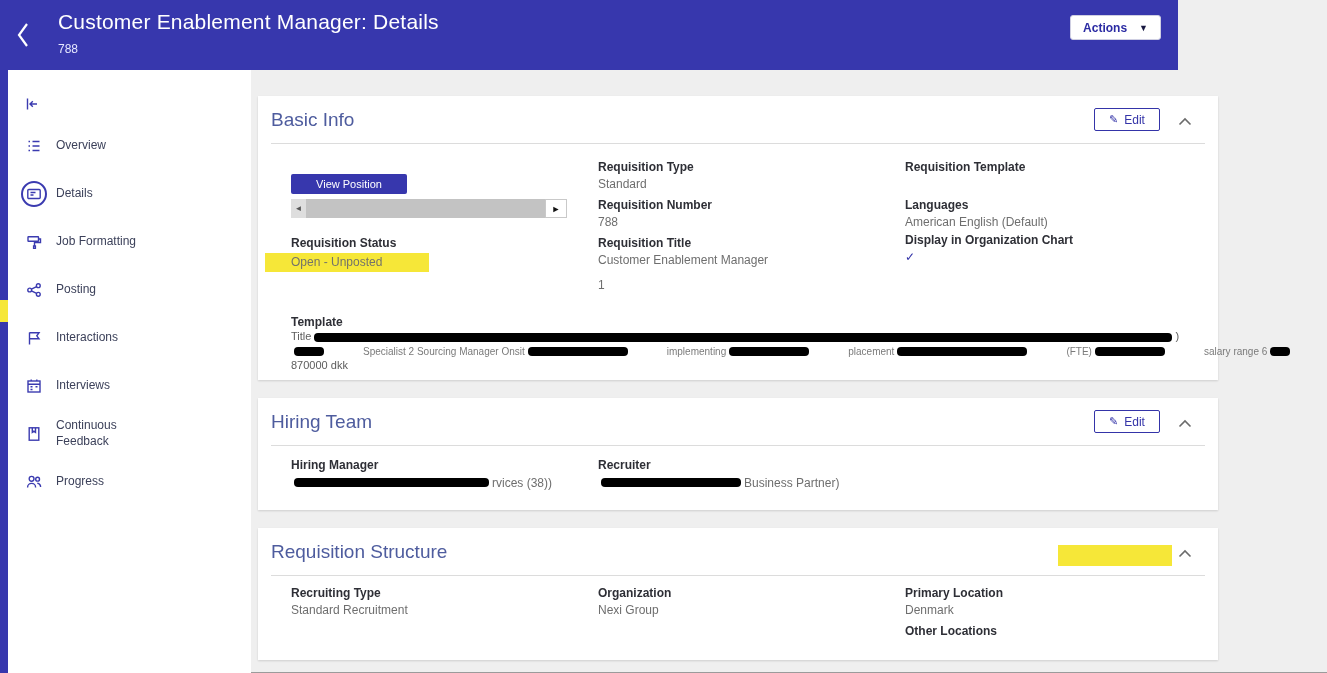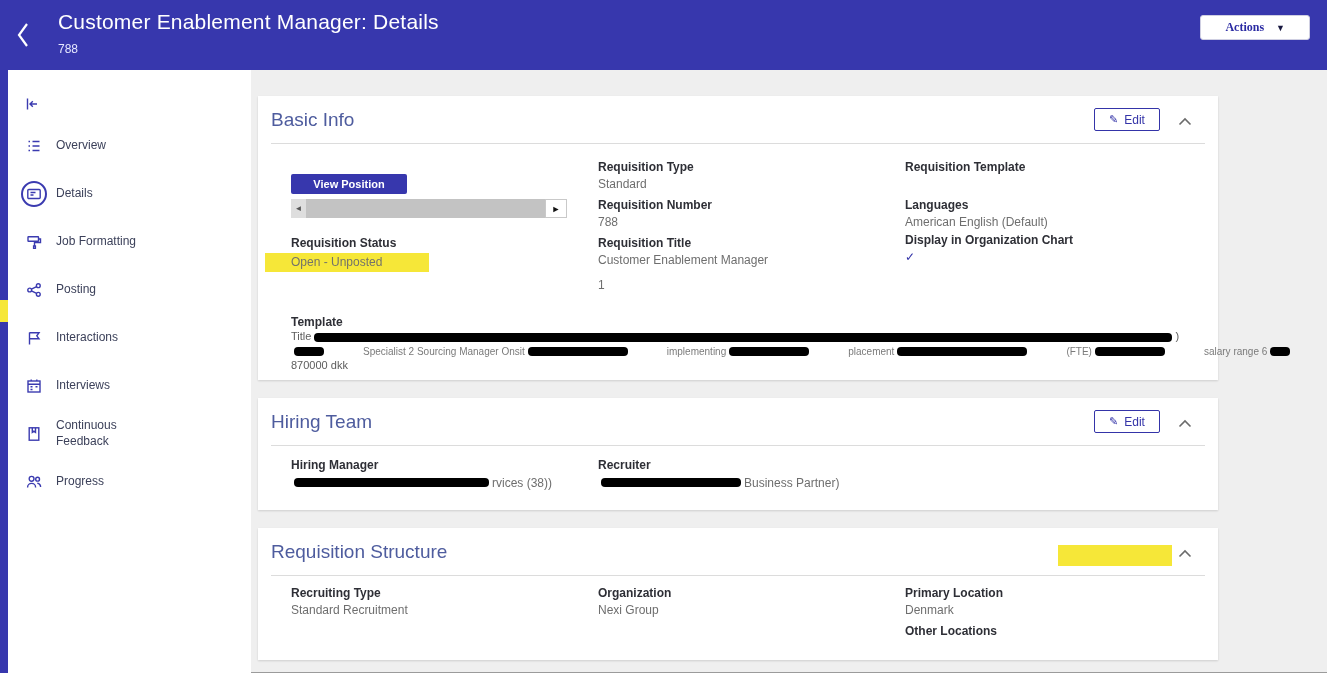--- a/index.html
+++ b/index.html
@@ -5,28 +5,28 @@
   * { box-sizing: border-box; margin: 0; padding: 0; }
   html,body { width:1327px; height:673px; }
   body {
     font-family: "Liberation Sans", sans-serif;
     background:#efefef;
     overflow:hidden;
   }
   #app { position:relative; width:1327px; height:673px; border-bottom:1px solid #9b9b9b; }
 
   
-  .header { position:absolute; top:0; left:0; width:1327px; height:70px; background:#3737ad; }
+  .header { position:absolute; top:0; left:0; width:1178px; height:70px; background:#3737ad; }
   .back-btn { position:absolute; left:16px; top:20px; width:26px; height:30px; display:flex; align-items:center; cursor:pointer; }
   .titles { position:absolute; left:58px; top:10px; color:#fff; }
   .page-title { font-size:21px; font-weight:400; letter-spacing:.2px; }
   .page-subtitle { font-size:12px; margin-top:8px; color:#e6e8ff; }
   .actions-btn { position:absolute; right:17px; top:15px; height:25px; background:#fff; border:1px solid #cfcfe2;
-    border-radius:3px; font-family:Liberation Serif, serif; font-size:12px; font-weight:bold; color:#2b2ba3;
-    padding:0 24px; display:flex; align-items:center; gap:12px; cursor:pointer; }
+    border-radius:3px; font-family:Liberation Sans, sans-serif; font-size:12px; font-weight:bold; color:#2b2ba3;
+    padding:0 12px; display:flex; align-items:center; gap:12px; cursor:pointer; }
   .actions-caret { color:#181840; font-size:9px; }
 
   
   .strip { position:absolute; left:0; top:70px; width:8px; height:603px; background:#3737ad; }
   .strip-hl { position:absolute; left:0; top:230px; width:8px; height:22px; background:#f6e738; }
   .sidebar { position:absolute; left:8px; top:70px; width:243px; height:603px; background:#fff; }
   .collapse-btn { position:absolute; left:12px; top:22px; width:24px; height:24px; display:flex; align-items:center; justify-content:center; cursor:pointer; }
   .nav-list { position:absolute; left:0; top:52px; width:244px; }
   .nav-item { height:48px; display:flex; align-items:center; gap:9px; padding-left:13px; cursor:pointer; }
   .icon-box { width:26px; height:26px; flex:0 0 26px; display:flex; align-items:center; justify-content:center; }
@@ -46,21 +46,21 @@
   .pencil { font-size:11px; }
   .chev-up { position:absolute; top:16px; right:26px; width:14px; height:10px; cursor:pointer; }
 
   .field { position:absolute; width:300px; }
   .lbl { font-size:12px; font-weight:bold; color:#2e2f36; }
   .val { font-size:12px; color:#6e6e6e; margin-top:3px; }
   .val.check { color:#3434a8; font-size:12px; }
 
   
   .view-pos-btn { position:absolute; left:33px; top:78px; width:116px; height:20px; background:#3737ad; color:#fff;
-    border:none; border-radius:2px; font-family:inherit; font-size:11px; font-weight:bold; cursor:pointer; }
+    border:none; border-radius:2px; font-family:inherit; font-size:11px; font-weight:normal; cursor:pointer; }
   .hscroll { position:absolute; left:33px; top:103px; width:276px; height:19px; display:flex; align-items:stretch; }
   .hs-left { width:15px; background:#dedede; color:#555; font-size:8px; display:flex; align-items:center; justify-content:center; cursor:pointer; }
   .hs-track { flex:1; background:#c3c3c3; cursor:pointer; }
   .hs-right { width:22px; background:#fff; border:1px solid #c9c9c9; color:#111; font-size:9px; display:flex; align-items:center; justify-content:center; cursor:pointer; }
   #f-status { left:33px; top:140px; }
   .hl-val { margin-top:3px; margin-left:-26px; width:164px; background:#f6e738; color:#73736a; font-size:12px; padding:2px 0 3px 26px; }
 
   
   #comments { left:33px; top:219px; width:916px; }
   .c-line { font-size:11px; color:#5c5c5c; line-height:13px; white-space:nowrap; margin-top:1px; }

